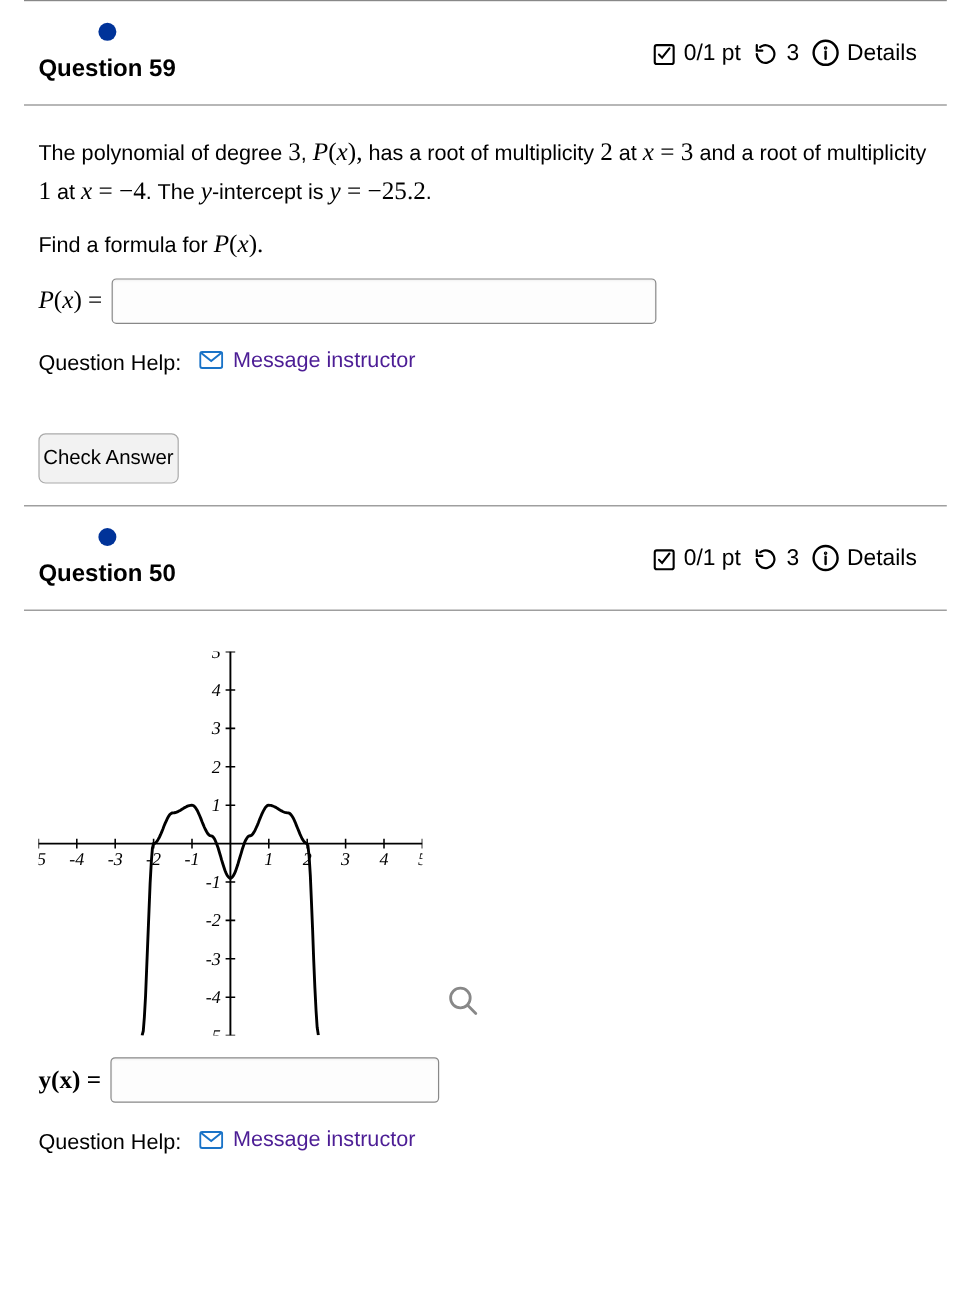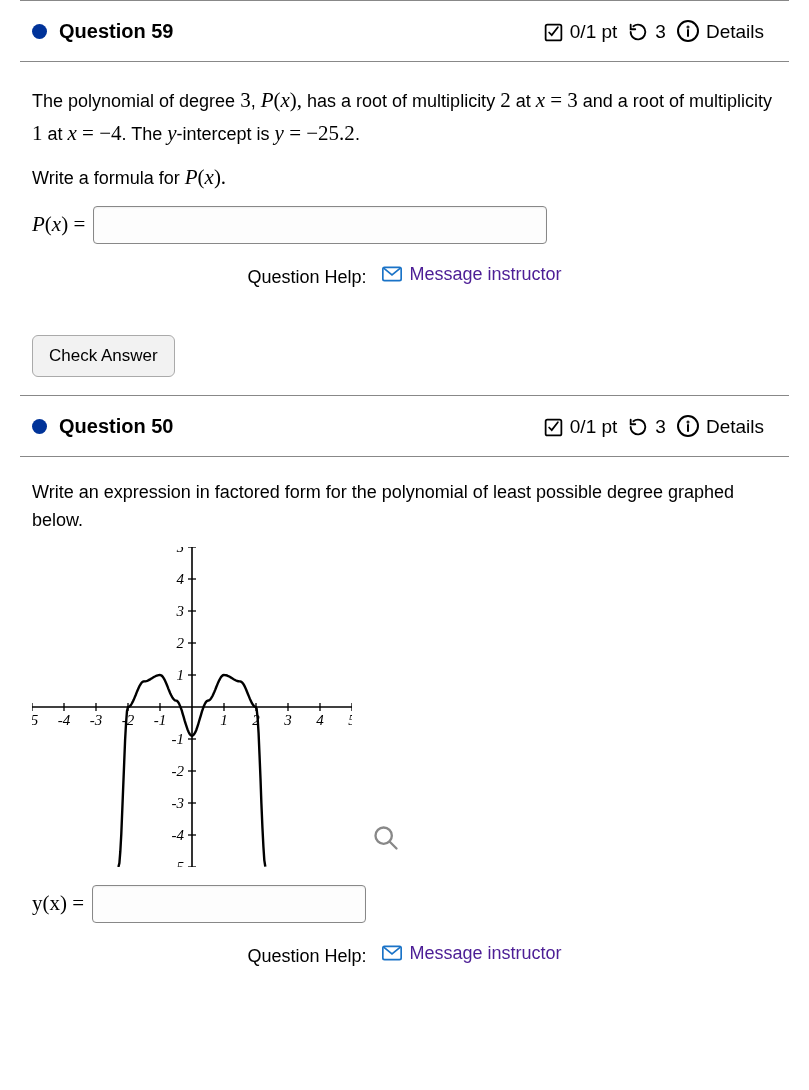--- a/index.html
+++ b/index.html
@@ -20,20 +20,21 @@
     display: flex;
     align-items: center;
     justify-content: space-between;
     padding: 18px 25px 18px 12px;
     border-bottom: 1px solid #888;
   }
   .q-title-wrap {
     display: flex;
     align-items: center;
     gap: 12px;
+    flex-direction: column;
   }
   .bullet {
     width: 15px;
     height: 15px;
     border-radius: 50%;
     background: #003399;
     flex: none;
   }
   .q-title {
     font-weight: bold;
@@ -66,36 +67,35 @@
     border-radius: 4px;
     padding: 2px 6px;
     font-size: 16px;
     background: #fdfdfd;
     box-shadow: inset 0 1px 2px rgba(0,0,0,0.06);
   }
   input.answer.wide { width: 440px; }
   input.answer.mid { width: 260px; }
   .help-row {
     margin: 4px 0 16px 0;
-    text-align: center;
   }
   .help-link {
     color: #4c1d95;
     text-decoration: none;
     display: inline-flex;
     align-items: center;
     gap: 8px;
     cursor: pointer;
   }
   .help-link svg { stroke: #1a73c7; }
   button.check {
     background: #f2f2f2;
     border: 1px solid #aaa;
     border-radius: 6px;
-    padding: 10px 16px;
+    padding: 10px 3px;
     font-size: 17px;
     font-family: inherit;
     cursor: pointer;
     margin: 10px 0 18px 12px;
   }
   .graph-wrap {
     margin: 12px 0 18px 0;
     display: flex;
     align-items: flex-end;
     gap: 20px;
@@ -140,21 +140,21 @@
       <span style="cursor:pointer;">Details</span>
     </div>
   </div>
 
   <div class="q-body">
     <div class="prompt-line">
       <span>The polynomial of degree </span><span class="math-rm">3</span><span>, </span><span class="math-it">P</span><span class="math-rm">(</span><span class="math-it">x</span><span class="math-rm">),</span><span> has a root of multiplicity </span><span class="math-rm">2</span><span> at </span><span class="math-it">x</span><span class="math-rm"> = 3</span><span> and a root of multiplicity </span><span class="math-rm">1</span><span> at </span><span class="math-it">x</span><span class="math-rm"> = −4</span><span>. The </span><span class="math-it">y</span><span>-intercept is </span><span class="math-it">y</span><span class="math-rm"> = −25.2</span><span>.</span>
     </div>
 
     <div class="prompt-line">
-      <span>Write a formula for </span><span class="math-it">P</span><span class="math-rm">(</span><span class="math-it">x</span><span class="math-rm">).</span>
+      <span>Find a formula for </span><span class="math-it">P</span><span class="math-rm">(</span><span class="math-it">x</span><span class="math-rm">).</span>
     </div>
 
     <div class="formula-row">
       <span>
         <span class="math-it">P</span><span class="math-rm">(</span><span class="math-it">x</span><span class="math-rm">) =</span>
       </span>
       <input class="answer wide" type="text" style="">
     </div>
 
     <div class="help-row">
@@ -199,21 +199,20 @@
           <circle cx="12" cy="12" r="10"></circle>
             <circle cx="12" cy="8" r="0.5" fill="#000"></circle>
             <path d="M12 11v6" stroke-linecap="round"></path>
         </svg>
       </span>
       <span style="cursor:pointer;">Details</span>
     </div>
   </div>
 
   <div class="q-body">
-    <div class="prompt-line">Write an expression in factored form for the polynomial of least possible degree graphed below.</div>
 
     <div class="graph-wrap">
       <svg class="graph-svg" width="320" height="320" viewBox="0 0 320 320">
         <g id="axes" stroke="#000" stroke-width="1.6">
             <line x1="0" y1="160" x2="320" y2="160"></line>
             <line x1="160" y1="320" x2="160" y2="0"></line>
           </g>
         <g id="ticks" stroke="#000" stroke-width="1.3">
             <line x1="0" y1="156" x2="0" y2="164"></line>
             <line x1="32" y1="156" x2="32" y2="164"></line>
@@ -262,21 +261,21 @@
       </svg>
       <span class="magnify">
         <svg width="28" height="28" viewBox="0 0 24 24" fill="none" stroke="#888" stroke-width="2">
           <circle cx="10" cy="10" r="7"></circle>
             <path d="M15 15l6 6" stroke-linecap="round"></path>
         </svg>
       </span>
     </div>
 
     <div class="formula-row">
-      <span class="math-it" style="font-style:normal;font-family:Verdana;">y(x) =</span>
+      <span class="math-it" style="font-style:normal;font-family:Verdana;font-weight:bold;">y(x) =</span>
       <input class="answer mid" type="text" style="">
     </div>
 
     <div class="help-row">
       <span>Question Help:</span>&nbsp;&nbsp;
       <a class="help-link">
         <svg width="20" height="16" viewBox="0 0 24 18" fill="none" stroke-width="2">
             <rect x="1" y="1" width="22" height="16" rx="2"></rect>
             <path d="M2 2l10 8 10-8"></path>
           </svg>

